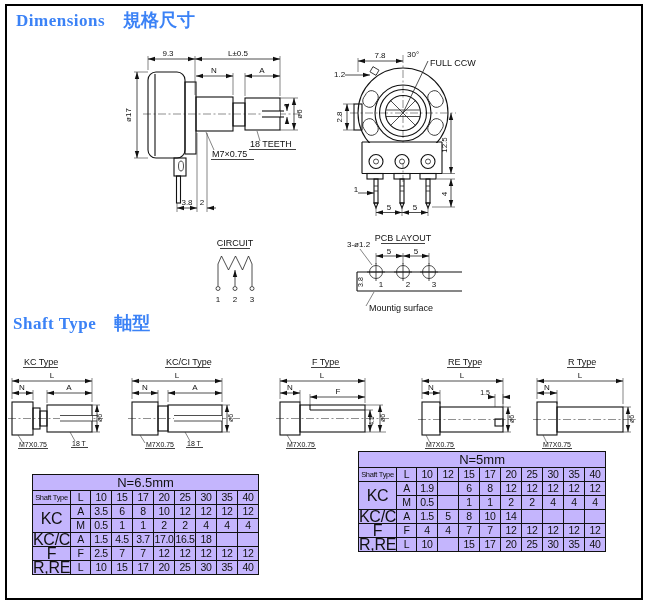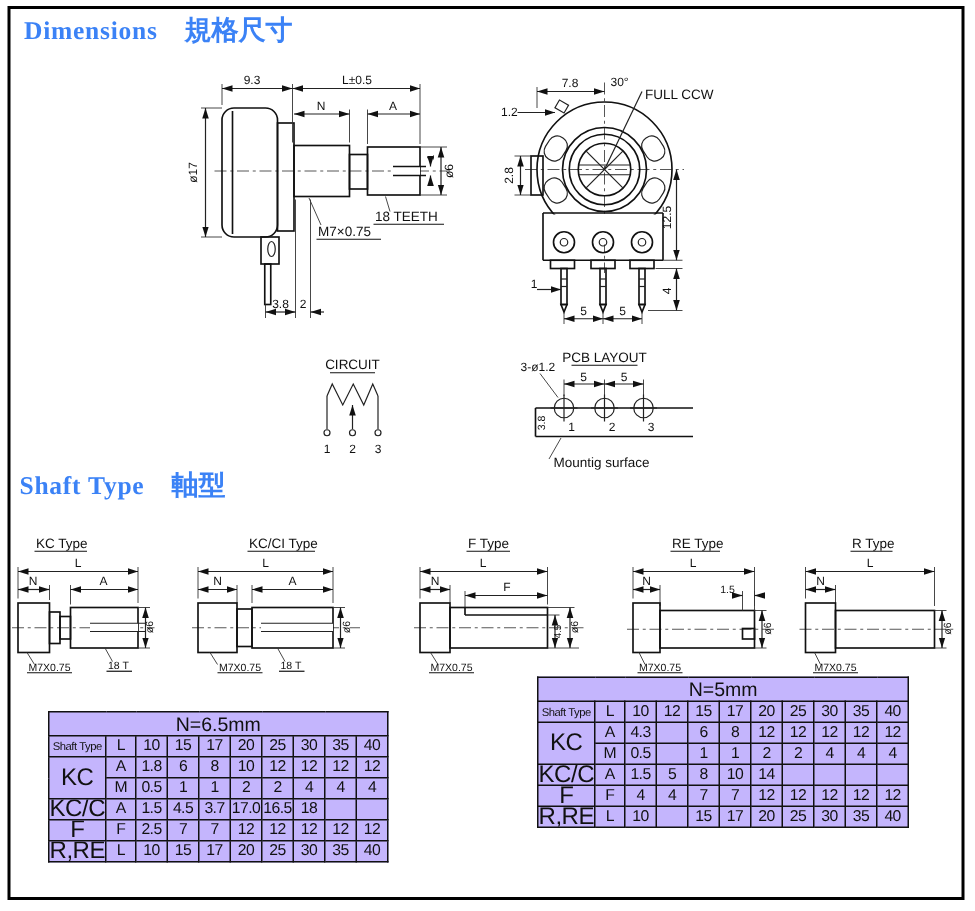--- a/index.html
+++ b/index.html
@@ -424,21 +424,21 @@
       <td>17</td>
       <td>20</td>
       <td>25</td>
       <td>30</td>
       <td>35</td>
       <td>40</td>
     </tr>
     <tr>
       <td class="type" rowspan="2">KC</td>
       <td>A</td>
-      <td>1.8</td>
+      <td>3.5</td>
       <td>6</td>
       <td>8</td>
       <td>10</td>
       <td>12</td>
       <td>12</td>
       <td>12</td>
       <td>12</td>
     </tr>
     <tr>
       <td>M</td>
@@ -517,21 +517,21 @@
       <td>17</td>
       <td>20</td>
       <td>25</td>
       <td>30</td>
       <td>35</td>
       <td>40</td>
     </tr>
     <tr>
       <td class="type" rowspan="2">KC</td>
       <td>A</td>
-      <td>4.3</td>
+      <td>1.9</td>
       <td></td>
       <td>6</td>
       <td>8</td>
       <td>12</td>
       <td>12</td>
       <td>12</td>
       <td>12</td>
       <td>12</td>
     </tr>
     <tr>

